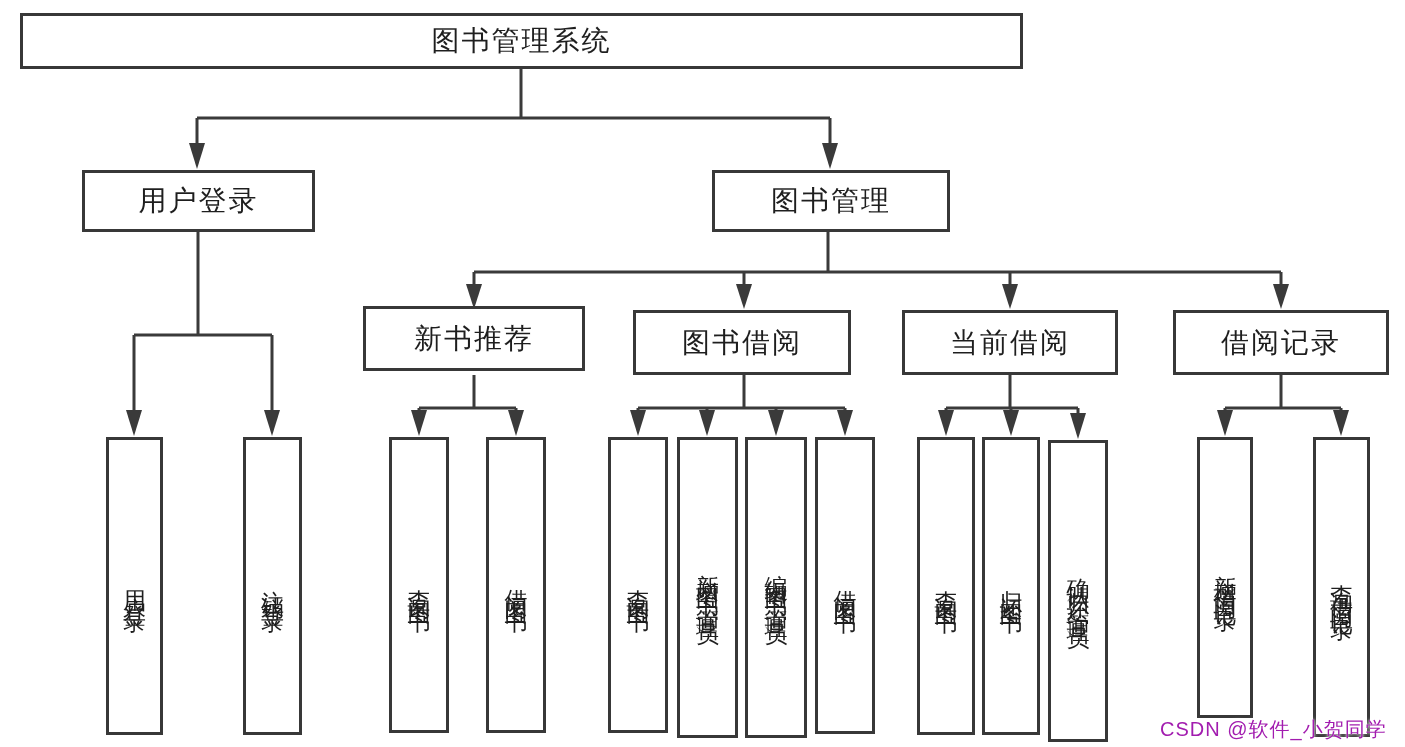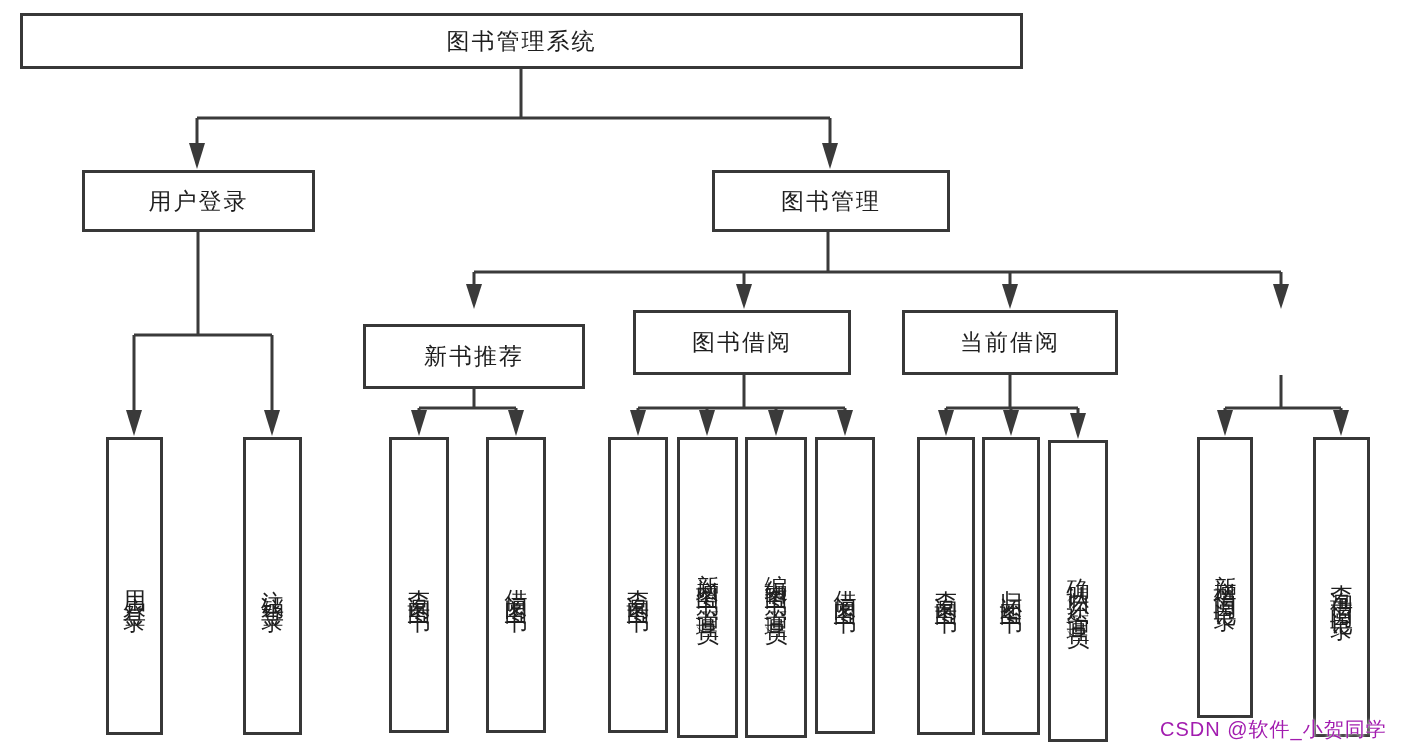--- a/index.html
+++ b/index.html
@@ -14,21 +14,21 @@
   #connectors{position:absolute;left:0;top:0;}
   .node{
     position:absolute;
     box-sizing:border-box;
     border:3px solid #383838;
     background:#ffffff;
     display:flex;
     align-items:center;
     justify-content:center;
   }
-  .hbox{font-size:23px;letter-spacing:2px;}
+  .hbox{font-size:28px;letter-spacing:2px;}
   .vbox .vtext{
     writing-mode:vertical-rl;
     text-orientation:mixed;
     font-size:23px;
     letter-spacing:7px;
     line-height:1.0;
     white-space:nowrap;
   }
   .label{pointer-events:none;}
   #watermark{
@@ -90,28 +90,31 @@
     <span class="label">图书管理系统</span>
   </div>
 
   <div class="node hbox" style="left:82px;top:170px;width:233px;height:62px;">
     <span class="label">用户登录</span>
   </div>
   <div class="node hbox" style="left:712px;top:170px;width:238px;height:62px;">
     <span class="label">图书管理</span>
   </div>
 
-  <div class="node hbox" style="left:363px;top:324px;width:222px;height:65px;">
+  <div class="node hbox" style="left:363px;top:306px;width:222px;height:65px;">
     <span class="label">新书推荐</span>
   </div>
   <div class="node hbox" style="left:633px;top:310px;width:218px;height:65px;">
     <span class="label">图书借阅</span>
   </div>
   <div class="node hbox" style="left:902px;top:310px;width:216px;height:65px;">
     <span class="label">当前借阅</span>
+  </div>
+  <div class="node hbox" style="left:1173px;top:310px;width:216px;height:65px;">
+    <span class="label">借阅记录</span>
   </div>
 
   <div class="node vbox" style="left:106px;top:437px;width:57px;height:298px;">
     <span class="vtext label">用户登录</span>
   </div>
   <div class="node vbox" style="left:243px;top:437px;width:59px;height:298px;">
     <span class="vtext label">注销登录</span>
   </div>
 
   <div class="node vbox" style="left:389px;top:437px;width:60px;height:296px;">

